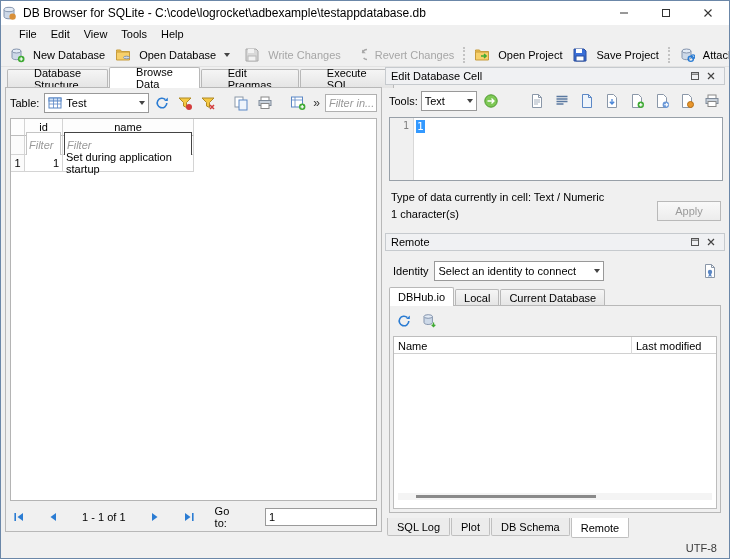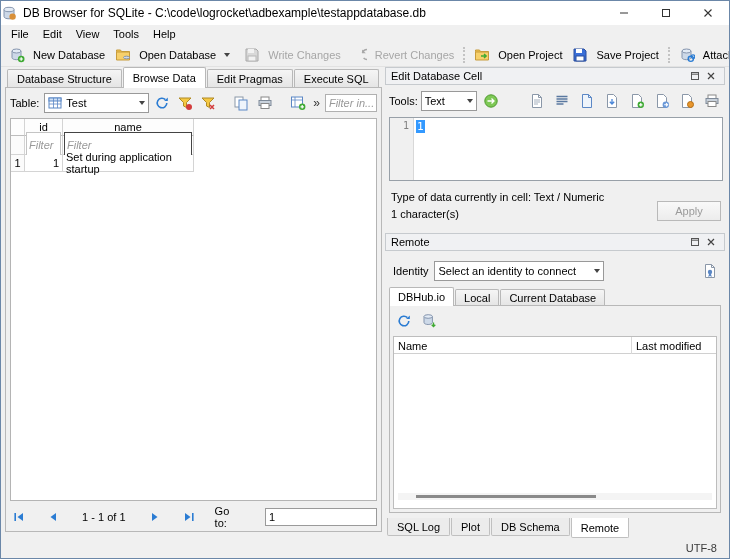--- a/index.html
+++ b/index.html
@@ -7,39 +7,39 @@
 body{font-family:"Liberation Sans",sans-serif;font-size:11px;color:#000;background:#fff}
 .window{position:relative;width:730px;height:559px;border:1px solid #6b87a8;background:#f0f0f0;overflow:hidden}
 
 
 .titlebar{position:absolute;top:0;left:0;right:0;height:24px;background:#fff;display:flex;align-items:center;}
 .titlebar .title{margin-left:6px;font-size:12px;white-space:nowrap}
 .win-controls{position:absolute;right:0;top:0;height:24px;display:flex}
 .win-btn{width:42px;height:24px;display:flex;align-items:center;justify-content:center;background:#fff}
 
 
-.menubar{position:absolute;top:24px;left:0;right:0;height:18px;background:#f0f0f0;display:flex;align-items:center;padding-left:3px}
+.menubar{position:absolute;top:24px;left:0;right:0;height:18px;background:#f0f0f0;display:flex;align-items:center;padding-left:11px}
 .menu-item{padding:0 7px;height:18px;display:flex;align-items:center}
 
 
 .toolbar{position:absolute;top:42px;left:0;right:0;height:24px;display:flex;align-items:center;padding:0 3px;border-bottom:1px solid #e2e2e2}
 .tb-btn{display:flex;align-items:center;gap:8px;padding:0 5px;height:22px;white-space:nowrap}
 .tb-btn.disabled{color:#a6a6a6}
 .tb-dd{display:flex;align-items:center;padding:0 3px;height:22px}
 .tb-sep{width:1px;height:17px;background:#cfcfcf;margin:0 3px}
 .tb-grip{width:4px;height:16px;border-left:2px dotted #c3c3c3;margin:0 4px}
 .arrow-down{width:0;height:0;border-left:3.5px solid transparent;border-right:3.5px solid transparent;border-top:4px solid #444}
 
 
 .main{position:absolute;top:66px;left:0;right:0;bottom:20px}
 
 
 .left-pane{position:absolute;left:4px;top:0;width:377px;bottom:6px}
 .tabbar{display:flex;height:21px;align-items:flex-end;padding-left:2px}
-.tab{height:19px;display:flex;align-items:center;padding:0 9px;border:1px solid #b8b8b8;border-bottom:none;background:linear-gradient(#f5f5f5,#e4e4e4);border-radius:2px 2px 0 0;margin-right:1px}
+.tab{height:19px;display:flex;align-items:center;padding:0 26px;border:1px solid #b8b8b8;border-bottom:none;background:linear-gradient(#f5f5f5,#e4e4e4);border-radius:2px 2px 0 0;margin-right:1px}
 .tab.active{background:#fff;height:21px;position:relative;z-index:3}
 .left-content{position:absolute;top:20px;left:0;right:0;bottom:0;border:1px solid #b8b8b8;background:#f0f0f0;z-index:1}
 
 .browse-toolbar{position:absolute;top:3px;left:4px;right:4px;height:24px;display:flex;align-items:center;gap:2px}
 .combo{display:flex;align-items:center;background:#fff;border:1px solid #999;height:20px;padding:0 3px;gap:4px}
 .combo .cval{flex:1;white-space:nowrap;overflow:hidden}
 .icon-btn{width:22px;height:22px;display:flex;align-items:center;justify-content:center}
 .mini-overflow{font-size:12px;color:#333;padding:0 3px}
 .filter-input{width:52px;height:18px;border:1px solid #b0b0b0;font-family:"Liberation Sans",sans-serif;font-size:11px;font-style:italic;color:#888;padding:0 3px}
 .filter-input::placeholder{color:#999;font-style:italic}

